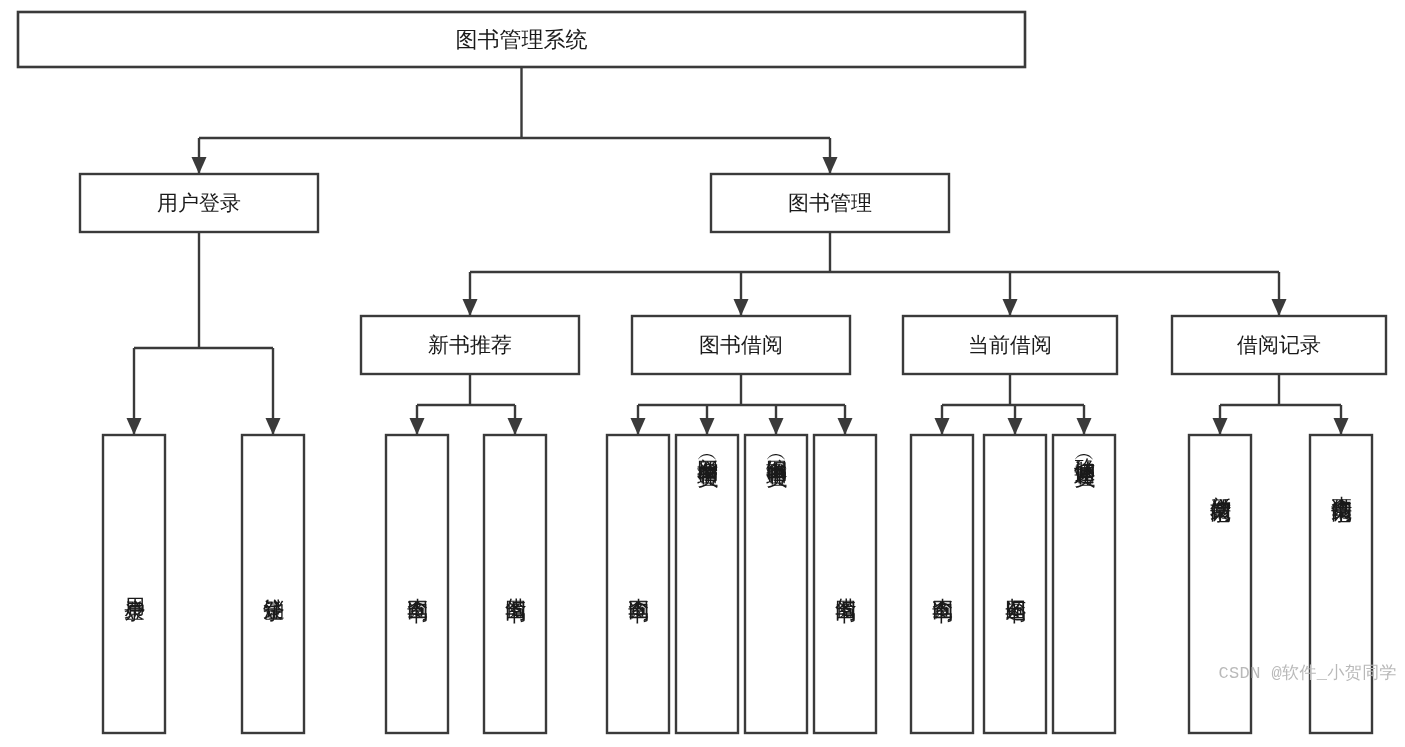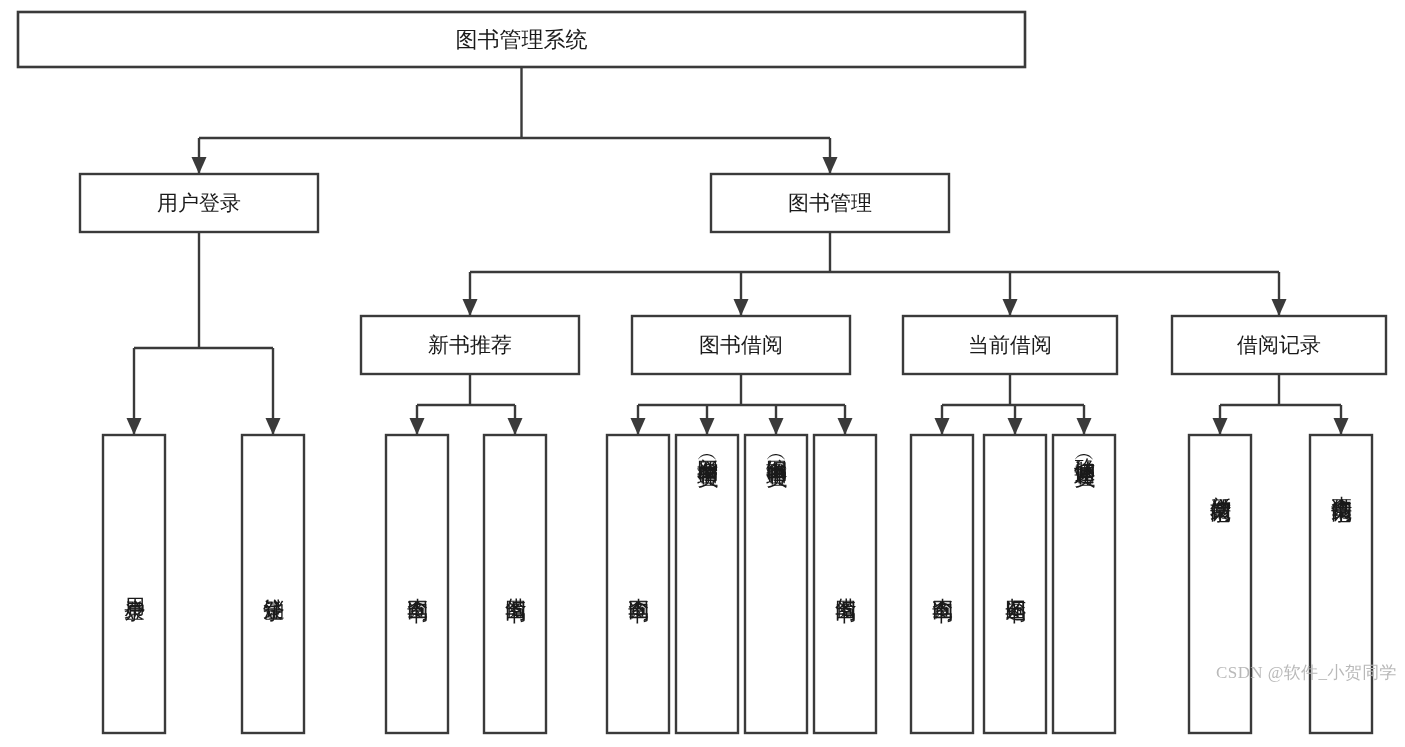--- a/index.html
+++ b/index.html
@@ -72,21 +72,21 @@
     font-size: 21px;
     line-height: 1.12;
     letter-spacing: 1.5px;
     color: #1a1a1a;
     white-space: nowrap;
   }
   #watermark {
     position: absolute;
     right: 8px;
     bottom: 6px;
-    font-family: Liberation Serif, serif;
+    font-family: Liberation Mono, monospace;
     font-size: 17px;
     color: #b9b9b9;
     letter-spacing: 0.4px;
     user-select: none;
   }
 </style>
 </head>
 <body>
 
 <div id="diagram-root">

